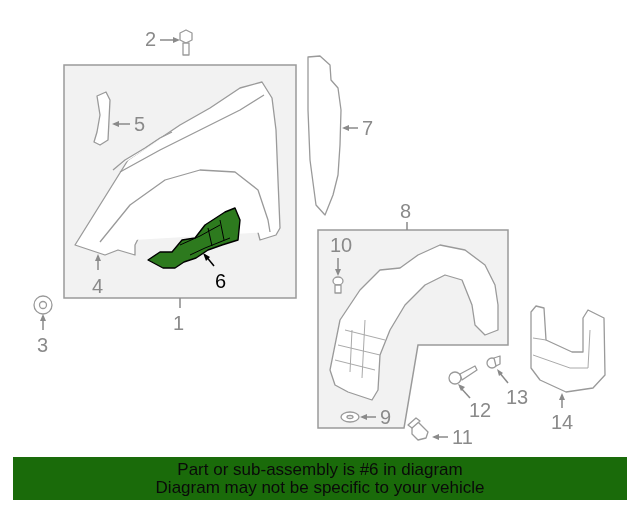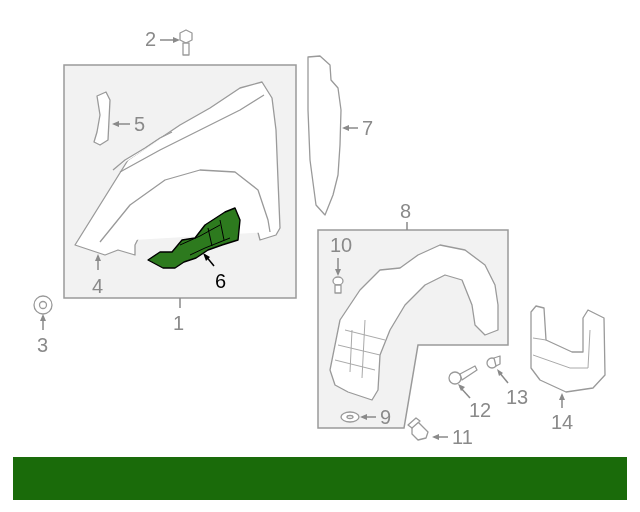--- a/index.html
+++ b/index.html
@@ -120,13 +120,15 @@
   <g>
     <path class="part" d="M531,312 L536,306 L544,308 L546,340 L572,352 L583,352 L583,318 L588,310 L604,318 L605,375 L593,388 L566,392 L540,380 L531,368 Z"></path>
     <path d="M533,338 L546,340 M533,355 L570,368 L588,368 L590,330" stroke="#aaa" stroke-width="1" fill="none"></path>
   </g>
   <line class="lead" x1="562" y1="396" x2="562" y2="408"></line>
   <polygon points="562,393 559,400 565,400" fill="#8a8a8a"></polygon>
   <text class="lbl" x="551" y="429">14</text>
 </svg>
 
 <div id="banner">
+  <div>Part or sub-assembly is #6 in diagram</div>
+  <div>Diagram may not be specific to your vehicle</div>
 </div>
 
 </body></html>

